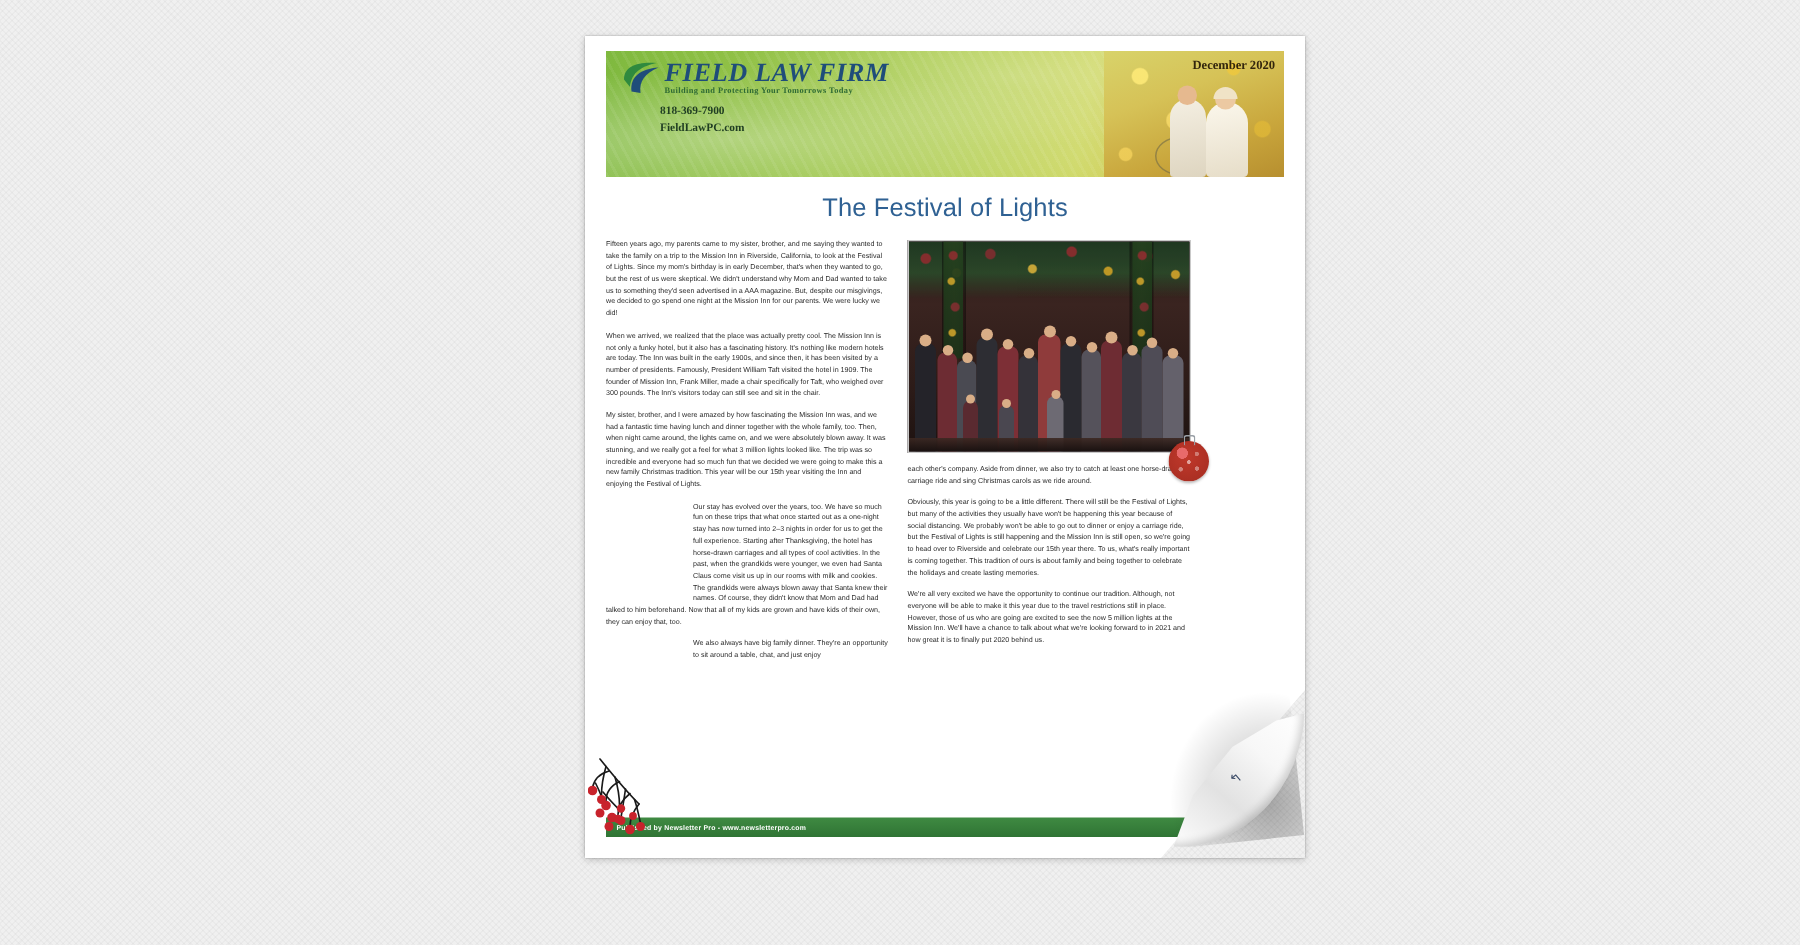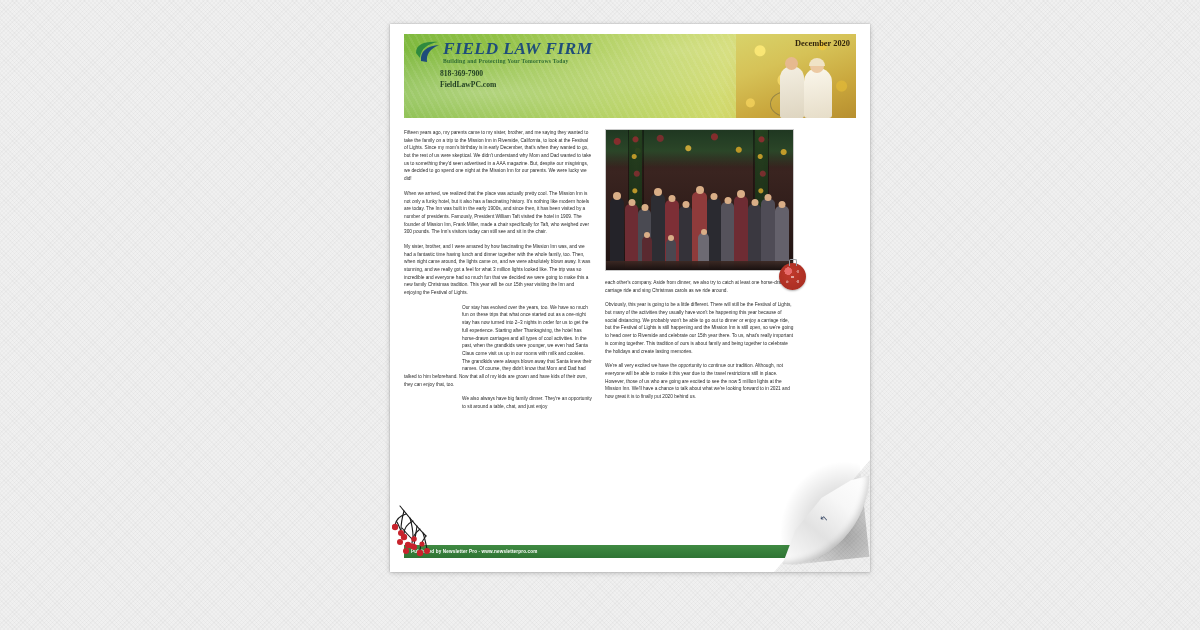--- a/index.html
+++ b/index.html
@@ -402,20 +402,21 @@
       </div>
 
       <div class="contact-block">
         <div>818-369-7900</div>
         <div>FieldLawPC.com</div>
       </div>
 
       <div class="issue-date">December 2020</div>
     </div>
 
+    <div class="headline">The Festival of Lights</div>
 
     <div class="article">
 
       <div class="photo-figure">
         <div class="photo-scene">
           <div class="photo-bg"></div>
           <div class="garland"></div>
           <div class="pillar l"></div>
           <div class="pillar r"></div>
           <div class="garland-col l"></div>

